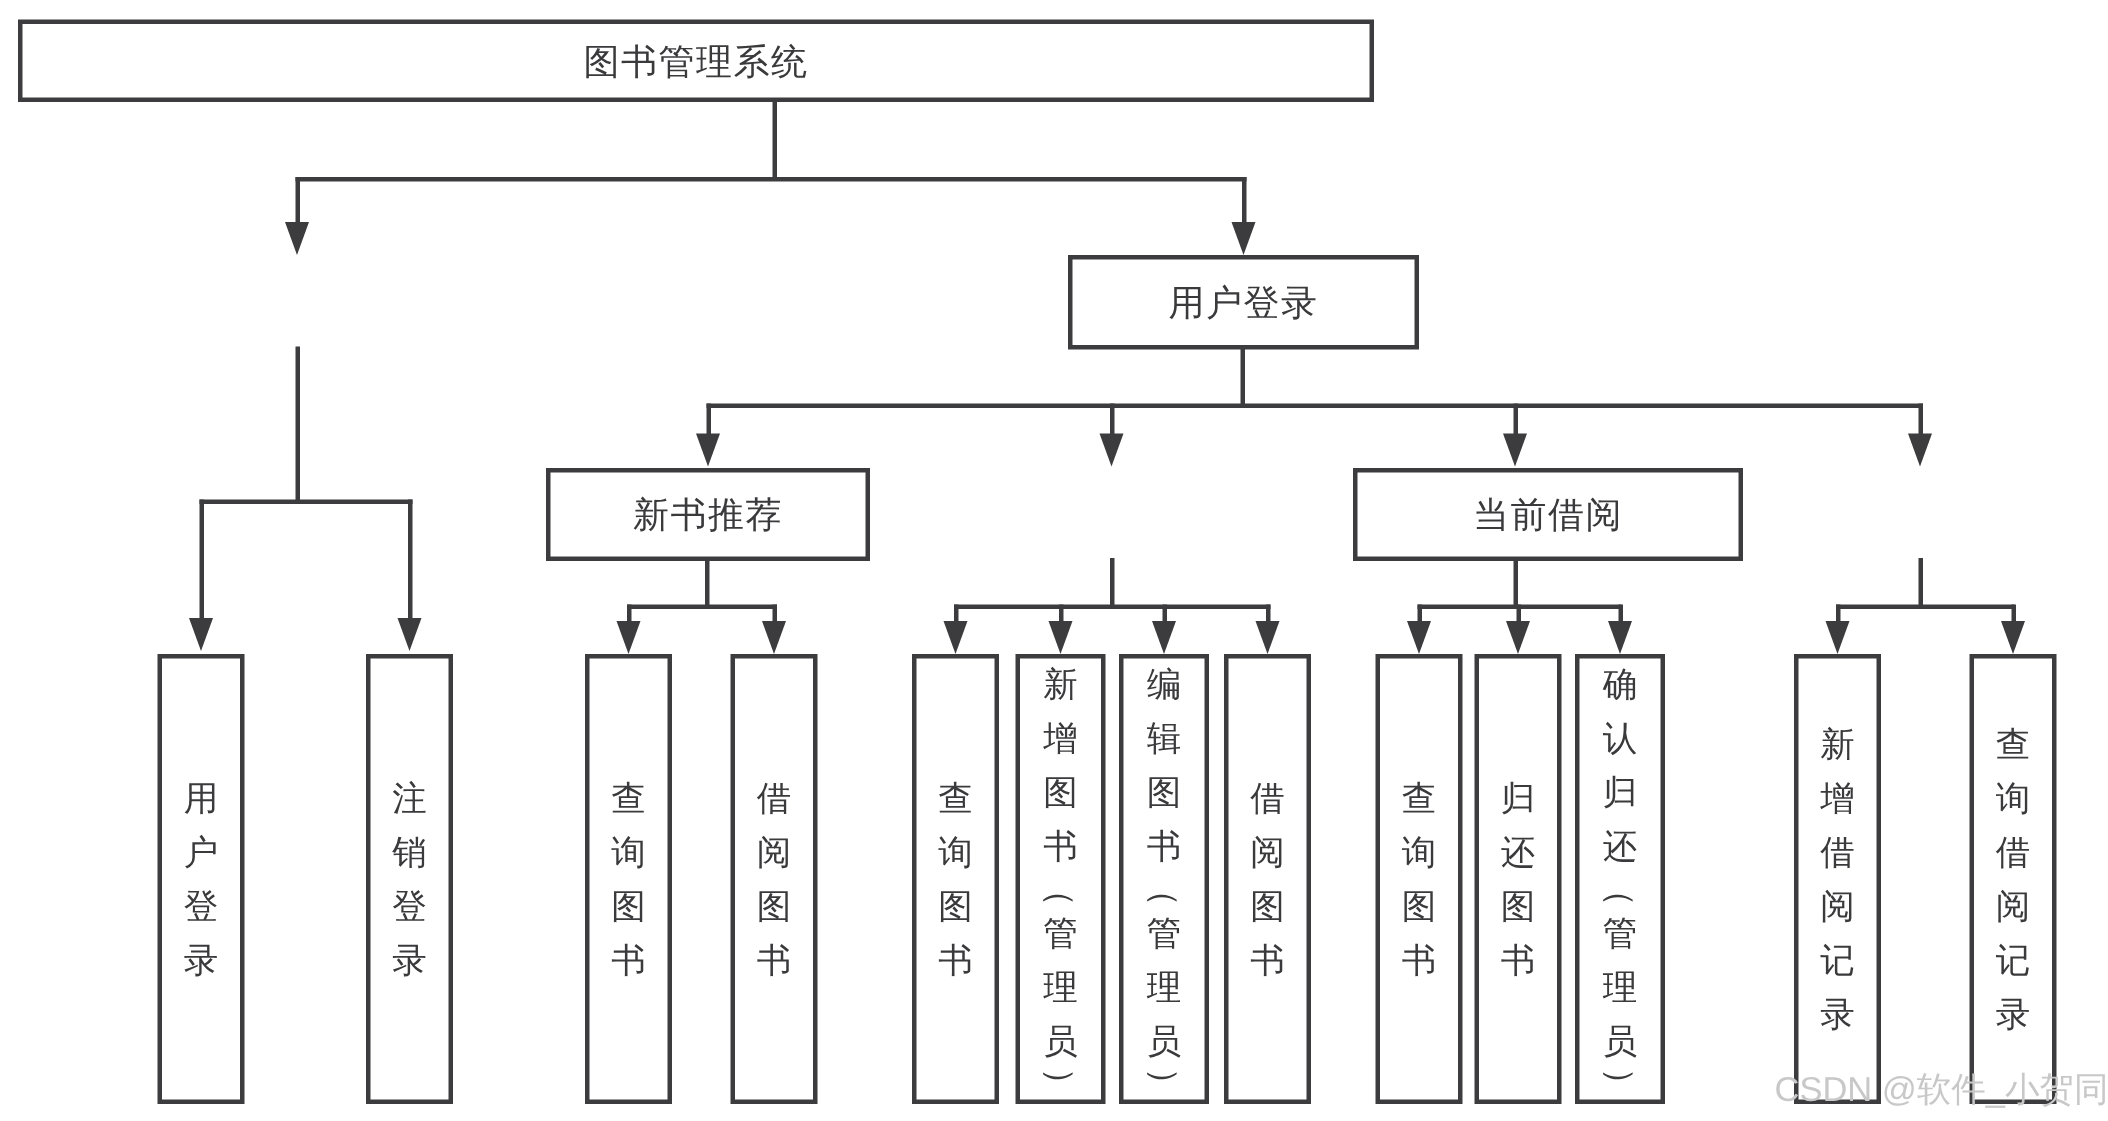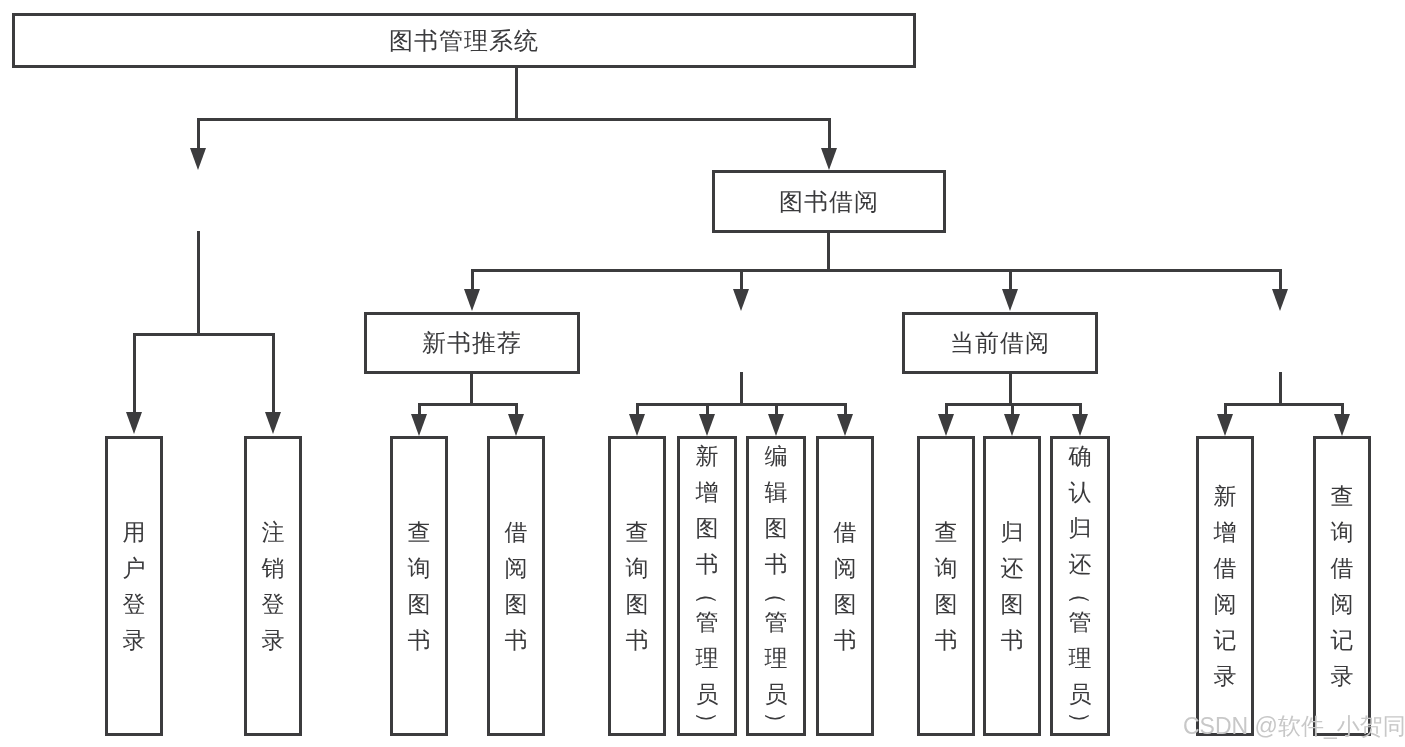--- a/index.html
+++ b/index.html
@@ -64,21 +64,21 @@
   </div>
 
   <div class="vline" style="left:515px;top:66px;width:3px;height:54px"></div>
   <div class="hline" style="left:197px;top:118px;width:634px;height:3px"></div>
   <div class="vline" style="left:197px;top:118px;width:3px;height:33px"></div>
   <div class="ah" style="left:190px;top:148px"></div>
   <div class="vline" style="left:828px;top:118px;width:3px;height:33px"></div>
   <div class="ah" style="left:821px;top:148px"></div>
 
   <div class="box" style="left:712px;top:170px;width:234px;height:63px">
-    <span>图书借阅</span>
+    <span>用户登录</span>
   </div>
 
   <div class="vline" style="left:197px;top:231px;width:3px;height:104px"></div>
   <div class="hline" style="left:133px;top:333px;width:142px;height:3px"></div>
   <div class="vline" style="left:133px;top:333px;width:3px;height:81px"></div>
   <div class="ah" style="left:126px;top:412px"></div>
   <div class="vline" style="left:272px;top:333px;width:3px;height:81px"></div>
   <div class="ah" style="left:265px;top:412px"></div>
 
   <div class="vline" style="left:827px;top:231px;width:3px;height:40px"></div>
@@ -88,21 +88,21 @@
   <div class="vline" style="left:740px;top:269px;width:3px;height:22px"></div>
   <div class="ah" style="left:733px;top:289px"></div>
   <div class="vline" style="left:1009px;top:269px;width:3px;height:22px"></div>
   <div class="ah" style="left:1002px;top:289px"></div>
   <div class="vline" style="left:1279px;top:269px;width:3px;height:22px"></div>
   <div class="ah" style="left:1272px;top:289px"></div>
 
   <div class="box" style="left:364px;top:312px;width:216px;height:62px">
     <span>新书推荐</span>
   </div>
-  <div class="box" style="left:902px;top:312px;width:196px;height:62px">
+  <div class="box" style="left:902px;top:312px;width:260px;height:62px">
     <span>当前借阅</span>
   </div>
 
   <div class="vline" style="left:470px;top:372px;width:3px;height:33px"></div>
   <div class="hline" style="left:418px;top:403px;width:100px;height:3px"></div>
   <div class="vline" style="left:418px;top:403px;width:3px;height:12px"></div>
   <div class="ah" style="left:411px;top:414px"></div>
   <div class="vline" style="left:515px;top:403px;width:3px;height:12px"></div>
   <div class="ah" style="left:508px;top:414px"></div>
 

